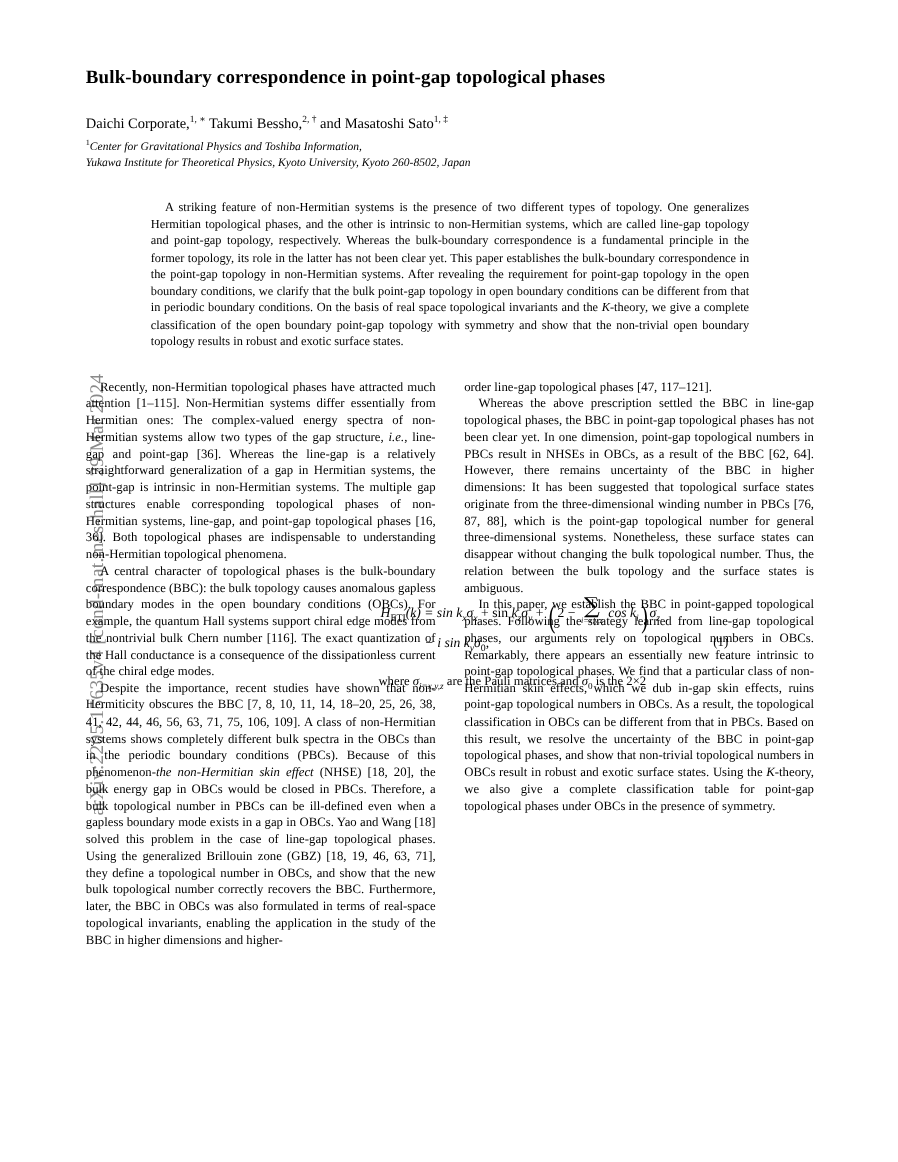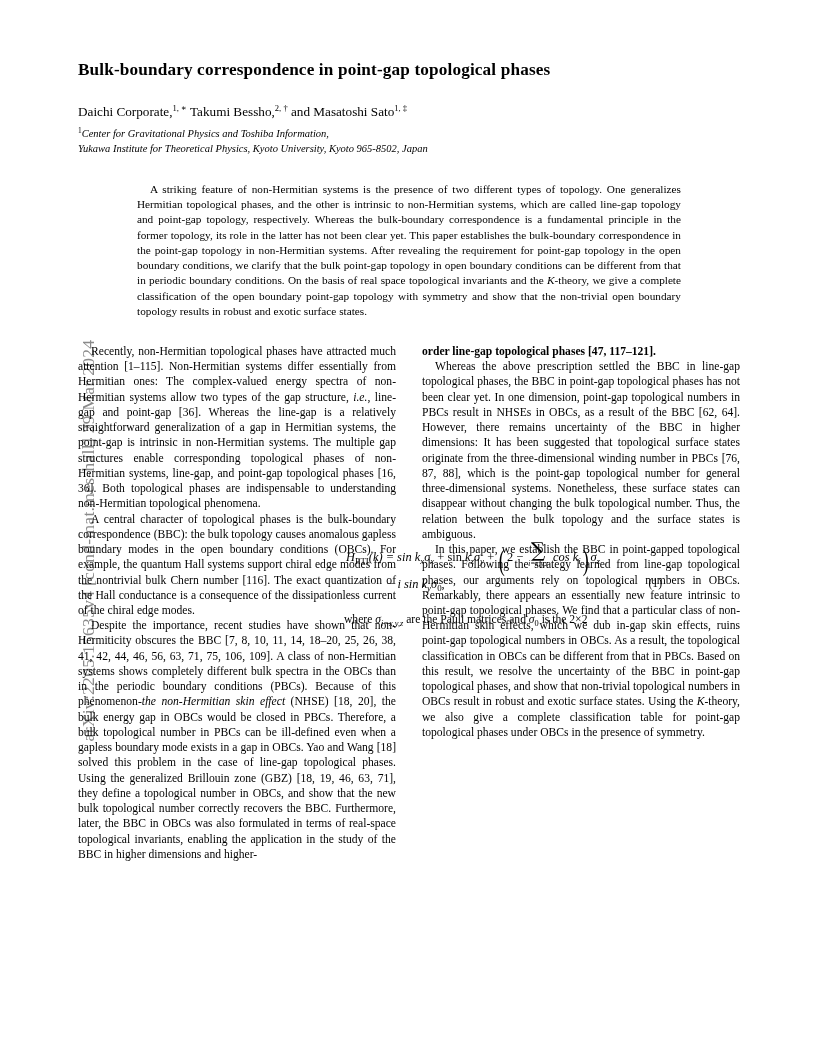--- a/index.html
+++ b/index.html
@@ -102,21 +102,21 @@
     text-align: justify;
     text-justify: inter-word;
     hyphens: none;
   }
   .col-left  { left: 0px; }
   .col-right { left: 344px; }
   .col p {
     margin: 0;
     text-indent: 13px;
   }
-  .col p.noindent { text-indent: 0; font-weight: bold; }
+  .col p.noindent { text-indent: 0; }
   .col i { }
 
   
   .equation-wrap {
     position: absolute;
     left: 344px;
     top: 542px;
     width: 318px;
     font-size: 12.4px;
   }
@@ -194,21 +194,21 @@
     <h1 class="paper-title">Bulk-boundary correspondence in point-gap topological phases</h1>
 
     <div class="authors">
       <span>Daichi Corporate,</span><sup>1, ∗</sup><span> Takumi Bessho,</span><sup>2, †</sup><span> and Masatoshi Sato</span><sup>1, ‡</sup>
     </div>
 
     <div class="affil">
       <sup>1</sup><span>Center for Gravitational Physics and Toshiba Information,</span>
     </div>
     <div class="affil">
-      <span>Yukawa Institute for Theoretical Physics, Kyoto University, Kyoto 965-8502, Japan</span>
+      <span>Yukawa Institute for Theoretical Physics, Kyoto University, Kyoto 260-8502, Japan</span>
     </div>
   </div>
 
   <div class="abstract"><span>A striking feature of non-Hermitian systems is the presence of two different types of topology. One generalizes Hermitian topological phases, and the other is intrinsic to non-Hermitian systems, which are called line-gap topology and point-gap topology, respectively. Whereas the bulk-boundary correspondence is a fundamental principle in the former topology, its role in the latter has not been clear yet. This paper establishes the bulk-boundary correspondence in the point-gap topology in non-Hermitian systems. After revealing the requirement for point-gap topology in the open boundary conditions, we clarify that the bulk point-gap topology in open boundary conditions can be different from that in periodic boundary conditions. On the basis of real space topological invariants and the </span><i>K</i><span>-theory, we give a complete classification of the open boundary point-gap topology with symmetry and show that the non-trivial open boundary topology results in robust and exotic surface states.</span></div>
 
   <div class="columns">
 
     <div class="col col-left">
       <p><span>Recently, non-Hermitian topological phases have attracted much attention [1–115]. Non-Hermitian systems differ essentially from Hermitian ones: The complex-valued energy spectra of non-Hermitian systems allow two types of the gap structure, </span><i>i.e.</i><span>, line-gap and point-gap [36]. Whereas the line-gap is a relatively straightforward generalization of a gap in Hermitian systems, the point-gap is intrinsic in non-Hermitian systems. The multiple gap structures enable corresponding topological phases of non-Hermitian systems, line-gap, and point-gap topological phases [16, 36]. Both topological phases are indispensable to understanding non-Hermitian topological phenomena.</span></p>
       <p>A central character of topological phases is the bulk-boundary correspondence (BBC): the bulk topology causes anomalous gapless boundary modes in the open boundary conditions (OBCs). For example, the quantum Hall systems support chiral edge modes from the nontrivial bulk Chern number [116]. The exact quantization of the Hall conductance is a consequence of the dissipationless current of the chiral edge modes.</p>

